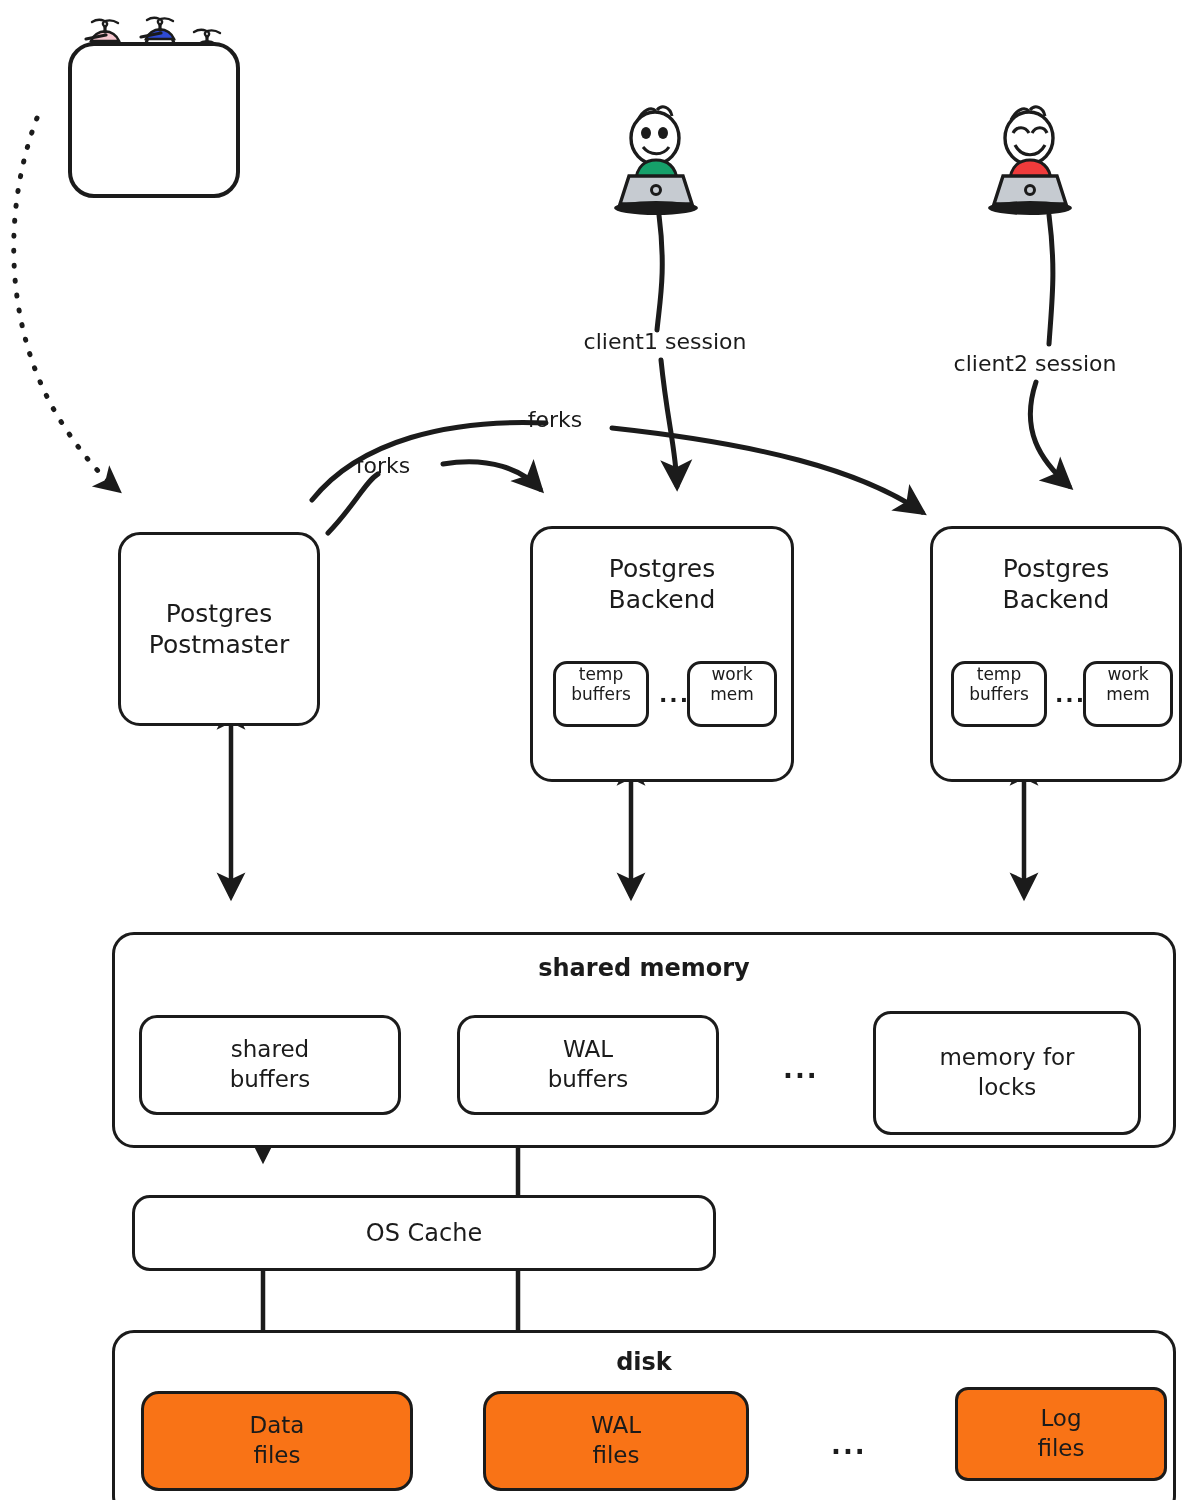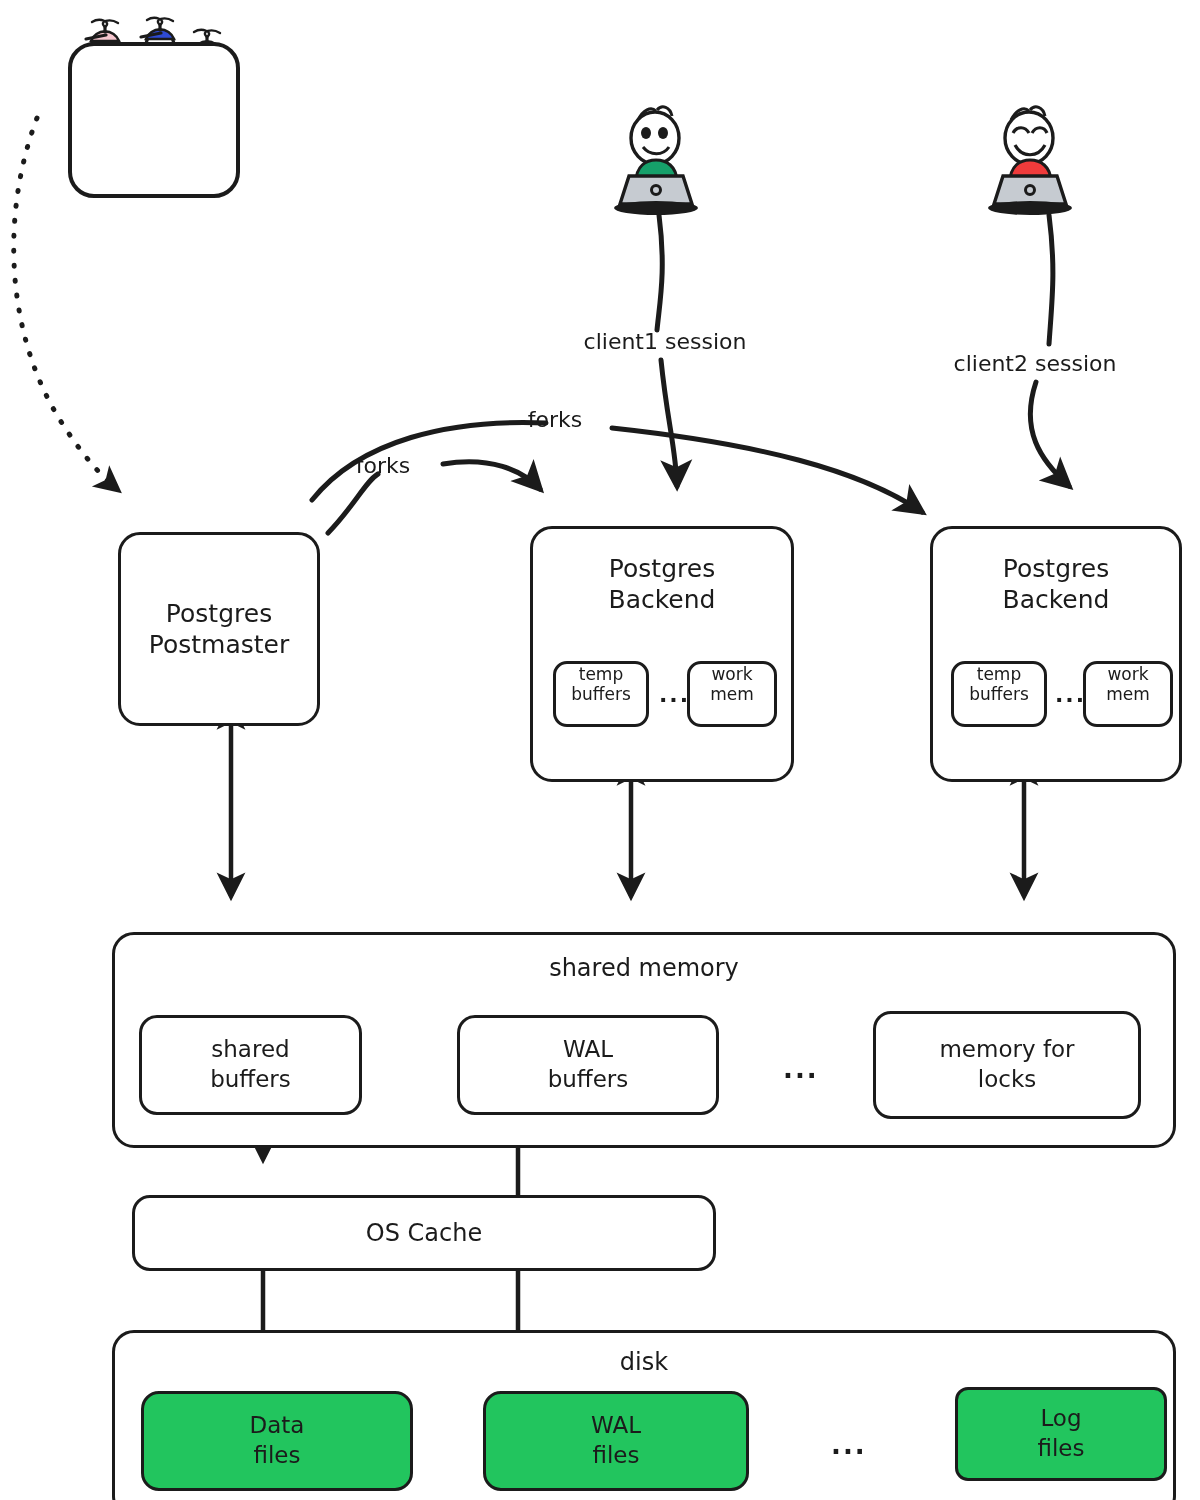--- a/index.html
+++ b/index.html
@@ -44,20 +44,21 @@
     line-height: 1.3;
     white-space: pre;
     font-family: "DejaVu Sans", sans-serif;
   }
   .container-title {
     position: absolute;
     left: 0;
     right: 0;
     text-align: center;
     color: #1b1b1b;
+    font-weight: bold;
   }
   .ellipsis {
     position: absolute;
     color: #1b1b1b;
     font-weight: 700;
     letter-spacing: 2px;
   }
   
   #clients-box {
     left: 68px; top: 10px; width: 172px; height: 156px;
@@ -107,21 +108,21 @@
     border-radius: 22px;
   }
   .memblock {
     position: absolute; box-sizing: border-box;
     border: 3px solid #1b1b1b; border-radius: 18px; background: #fff;
     display: flex; align-items: center; justify-content: center;
     text-align: center; font-size: 23px; line-height: 1.3;
   }
   .diskblock {
     position: absolute; box-sizing: border-box;
-    border: 3px solid #1b1b1b; border-radius: 18px; background: #22c55e;
+    border: 3px solid #1b1b1b; border-radius: 18px; background: #f97316;
     display: flex; align-items: center; justify-content: center;
     text-align: center; font-size: 23px; line-height: 1.3;
   }
 </style>
 </head>
 <body>
 
 <div id="stage">
 
   <svg class="svg-layer" viewBox="0 0 1200 1500">
@@ -319,30 +320,30 @@
     </div>
     <div class="ellipsis" style="left:122px; top:152px; font-size:22px;">...</div>
     <div class="subbox" style="left:150px; top:132px; width:90px; height:66px;">
       <span style="white-space:pre;">work
 mem</span>
     </div>
   </div>
 
   <div class="node" id="sharedmem">
     <div class="container-title" style="top:18px; font-size:24px;">shared memory</div>
-    <div class="memblock" style="left:24px; top:80px; width:223px; height:100px;">
+    <div class="memblock" style="left:24px; top:80px; width:262px; height:100px;">
       <span style="white-space:pre;">shared
 buffers</span>
     </div>
     <div class="memblock" style="left:342px; top:80px; width:262px; height:100px;">
       <span style="white-space:pre;">WAL
 buffers</span>
     </div>
     <div class="ellipsis" style="left:668px; top:118px; font-size:26px;">...</div>
-    <div class="memblock" style="left:758px; top:76px; width:268px; height:108px;">
+    <div class="memblock" style="left:758px; top:76px; width:268px; height:124px;">
       <span style="white-space:pre;">memory for
 locks</span>
     </div>
   </div>
 
   <div class="node" id="oscache">
     <span>OS Cache</span>
   </div>
 
   <div class="node" id="disk">

